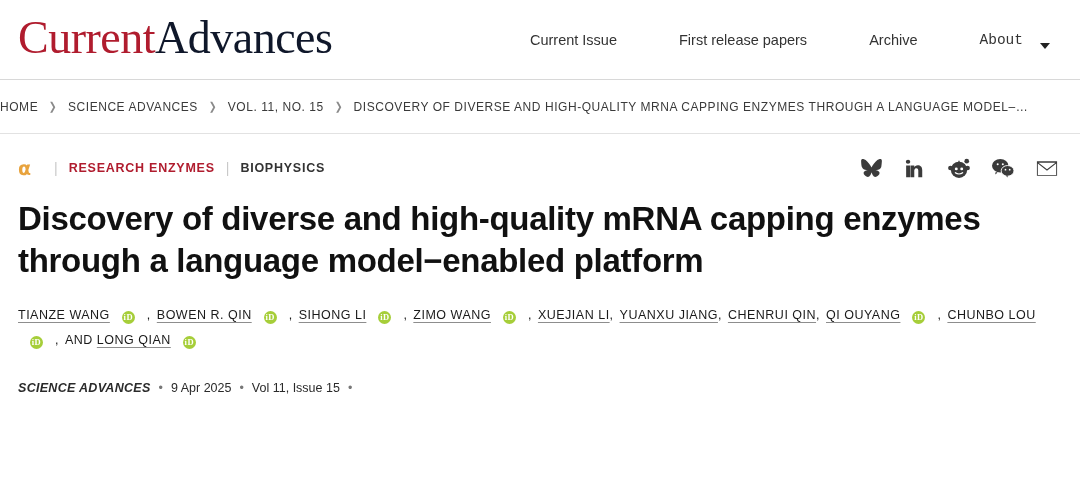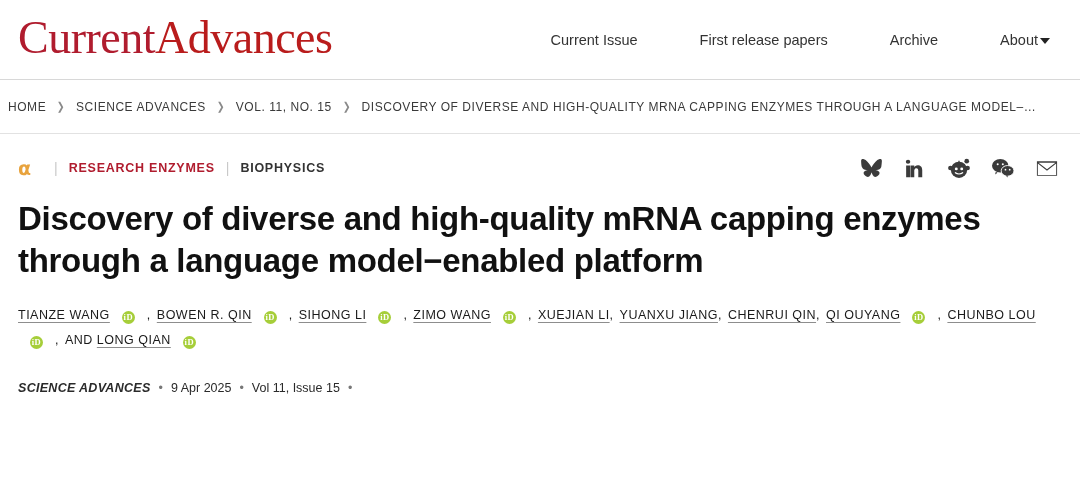--- a/index.html
+++ b/index.html
@@ -24,50 +24,50 @@
   }
   .logo {
     font-family: "Liberation Serif", serif;
     font-size: 46px;
     line-height: 1;
     letter-spacing: -0.5px;
     white-space: nowrap;
     margin-top: -4px;
   }
   .logo .sci { color: #b01c2e; font-weight: 400; }
-  .logo .adv { color: #b91c1c; font-weight: 400; }
+  .logo .adv { color: #0f172a; font-weight: 400; }
 
   .topnav {
     margin-left: auto;
     display: flex;
     align-items: center;
     gap: 32px;
     font-size: 14.5px;
     color: #333;
     padding-right: 6px;
   }
   .topnav a { color: #333; text-decoration: none; white-space: nowrap; margin-left: 30px; }
-  .topnav .about { display: flex; align-items: center; gap: 2px; }
+  .topnav .about { display: flex; align-items: flex-end; gap: 17px; font-family: Liberation Mono, monospace; }
   .chev {
     width: 0; height: 0;
     border-left: 5.5px solid transparent;
     border-right: 5.5px solid transparent;
     border-top: 6.5px solid #222;
     display: inline-block;
     position: relative;
     top: 1px;
   }
 
   
   .breadcrumb {
     height: 54px;
     display: flex;
     align-items: center;
     gap: 10px;
-    padding: 0 8px;
+    padding: 0 0;
     border-bottom: 1px solid #e2e2e2;
     font-size: 12px;
     letter-spacing: 0.55px;
     color: #3a3a3a;
     overflow: hidden;
     white-space: nowrap;
   }
   .breadcrumb a { color: #3a3a3a; text-decoration: none; }
   .crumb-sep {
     color: #8a8a8a;

